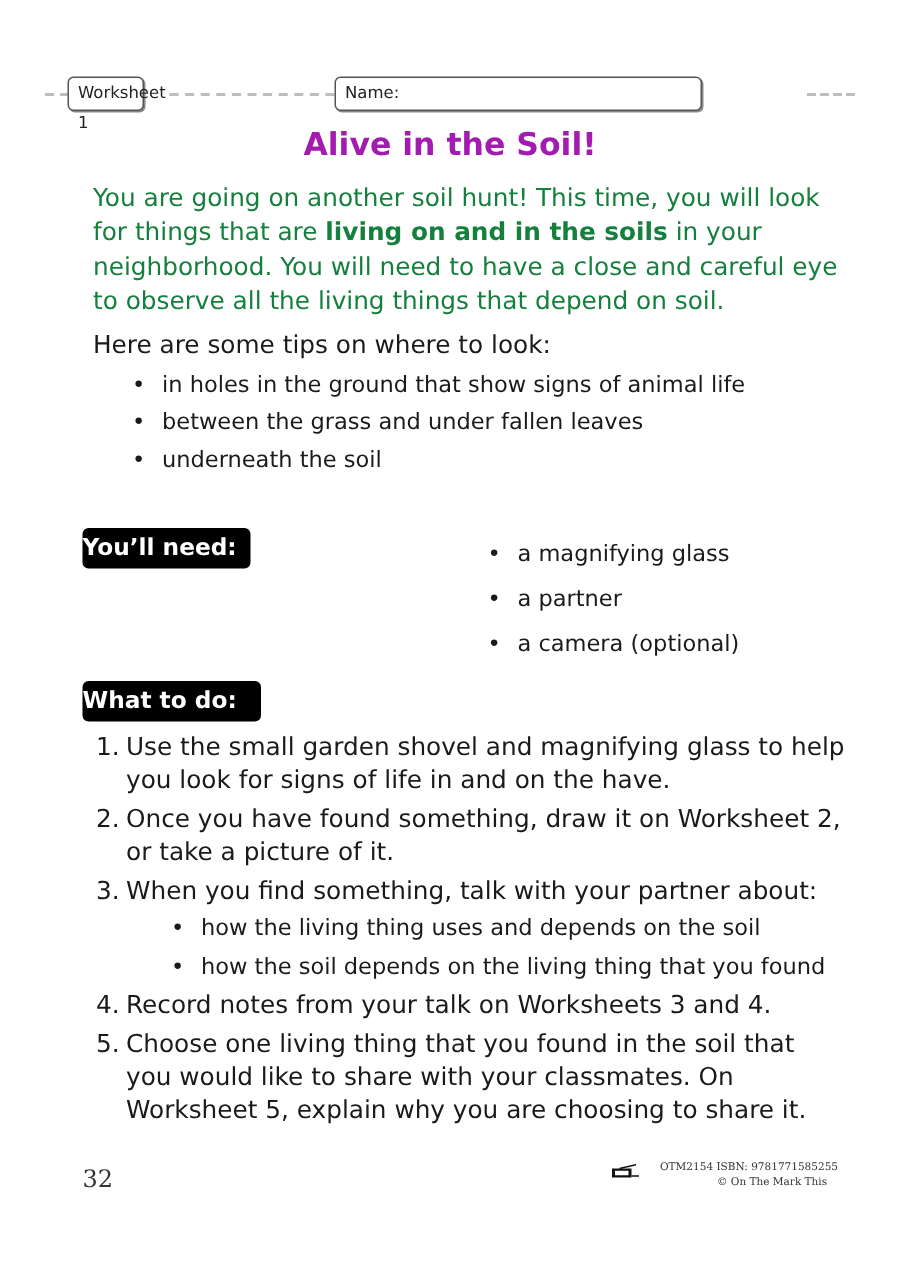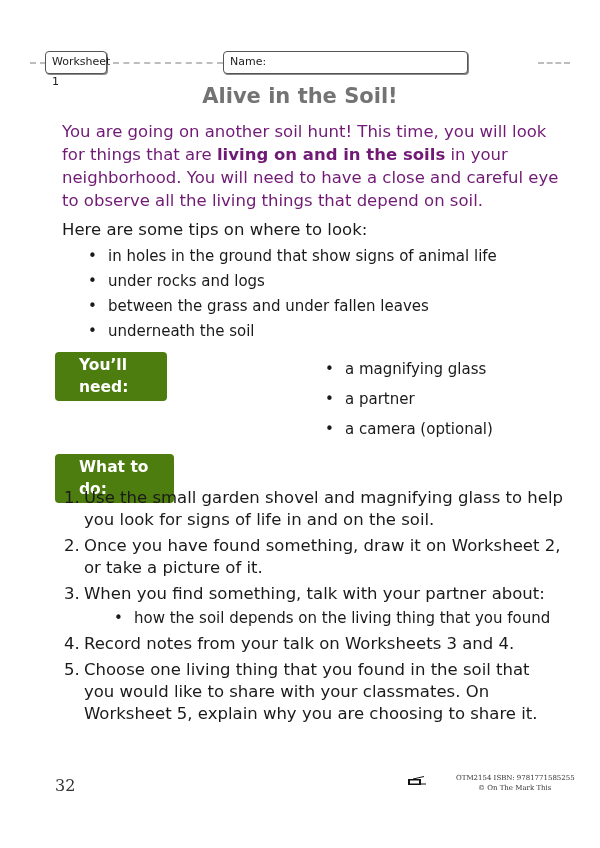--- a/index.html
+++ b/index.html
@@ -7,95 +7,95 @@
     body { position: relative; font-family: "DejaVu Sans", sans-serif; color: #1a1a1a; }
 
     .header-row { position: absolute; top: 51px; left: 0; width: 600px; height: 24px; }
     .dash-line { position: absolute; top: 11px; height: 0; border-top: 2px dashed #bdbdbd; }
     .dash-a { left: 30px; width: 16px; }
     .dash-b { left: 113px; width: 110px; }
     .dash-c { left: 538px; width: 32px; }
     .hdr-box { position: absolute; top: 0; height: 23px; border: 1.5px solid #555; border-radius: 4px;
                background: #fff; font-size: 11px; line-height: 20px; padding-left: 6px; color: #222;
                box-shadow: 1px 1px 0 #888; }
-    .ws-box { left: 45px; width: 62px; }
+    .ws-box { left: 45px; width: 51px; }
     .name-box { left: 223px; width: 245px; width: 245px; }
     .name-box { width: 245px; }
 
     .title { position: absolute; top: 84px; left: 0; width: 600px; text-align: center;
-             font-size: 21px; font-weight: bold; color: #737373; }
+             font-size: 21px; font-weight: bold; color: #a21caf; }
 
     .intro { position: absolute; top: 120px; left: 62px; width: 500px; font-size: 16.5px;
-             line-height: 23px; color: #701a75; }
+             line-height: 23px; color: #15803d; }
     .intro b { font-weight: bold; }
 
     .tips-lead { position: absolute; top: 220px; left: 62px; font-size: 16.5px; color: #1a1a1a; text-align: right; }
     .tips { position: absolute; top: 244px; left: 88px; list-style: none; }
     .tips li, .needs li, .sub li { font-size: 15px; line-height: 25px; position: relative; padding-left: 20px; }
     .tips li::before, .needs li::before, .sub li::before { content: "•"; position: absolute; left: 0; top: 0; }
 
-    .badge { position: absolute; background: #4d7c0f; color: #fff; font-weight: bold; font-size: 15.5px;
-             border-radius: 4px; padding: 2px 8px 3px 24px; line-height: 22px; }
+    .badge { position: absolute; background: #000000; color: #fff; font-weight: bold; font-size: 15.5px;
+             border-radius: 4px; padding: 2px 8px 3px 0; line-height: 22px; }
     .badge-need { top: 352px; left: 55px; width: 112px; }
     .badge-do { top: 454px; left: 55px; width: 119px; }
 
     .needs { position: absolute; list-style: none; }
     .needs-left { top: 384px; left: 64px; }
     .needs-right { top: 354px; left: 325px; }
     .needs li { line-height: 30px; }
 
     .steps { position: absolute; top: 487px; left: 64px; width: 500px; list-style: none; }
     .steps > li { font-size: 16.5px; line-height: 22px; position: relative; padding-left: 20px; margin-bottom: 4px; }
     .steps > li .num { position: absolute; left: 0; top: 0; }
     .sub { list-style: none; margin-left: 30px; margin-top: 2px; }
     .sub li { line-height: 22px; margin-bottom: 4px; }
 
     .footer-page { position: absolute; top: 776px; left: 55px; font-family: "DejaVu Serif", serif; font-size: 16px; color: #333; }
     .footer-logo { position: absolute; top: 776px; left: 407px; width: 20px; height: 10px; }
-    .footer-code { position: absolute; top: 774px; left: 456px; font-family: "DejaVu Serif", serif; font-size: 7px; color: #333; white-space: nowrap; }
+    .footer-code { position: absolute; top: 774px; left: 440px; font-family: "DejaVu Serif", serif; font-size: 7px; color: #333; white-space: nowrap; }
     .footer-copy { position: absolute; top: 784px; left: 478px; font-family: "DejaVu Serif", serif; font-size: 7px; color: #333; white-space: nowrap; }
   </style>
 </head>
 <body>
 
 <div class="header-row">
   <div class="dash-line dash-a"></div>
   <div class="dash-line dash-b"></div>
   <div class="dash-line dash-c"></div>
   <div class="hdr-box ws-box">Worksheet 1</div>
   <div class="hdr-box name-box">Name:</div>
 </div>
 
 <h1 class="title">Alive in the Soil!</h1>
 
 <p class="intro"><span>You are going on another soil hunt! This time, you will look for things that are </span><b>living on and in the soils</b><span> in your neighborhood. You will need to have a close and careful eye to observe all the living things that depend on soil.</span></p>
 
 <p class="tips-lead">Here are some tips on where to look:</p>
 <ul class="tips">
   <li>in holes in the ground that show signs of animal life</li>
-  <li>under rocks and logs</li>
   <li>between the grass and under fallen leaves</li>
   <li>underneath the soil</li>
 </ul>
 
 <div class="badge badge-need">You’ll need:</div>
 <ul class="needs needs-left">
 </ul>
 <ul class="needs needs-right">
   <li>a magnifying glass</li>
   <li>a partner</li>
   <li>a camera (optional)</li>
 </ul>
 
 <div class="badge badge-do">What to do:</div>
 <ol class="steps">
-  <li><span class="num">1.</span><span>Use the small garden shovel and magnifying glass to help you look for signs of life in and on the soil.</span></li>
+  <li><span class="num">1.</span><span>Use the small garden shovel and magnifying glass to help you look for signs of life in and on the have.</span></li>
   <li><span class="num">2.</span><span>Once you have found something, draw it on Worksheet 2, or take a picture of it.</span></li>
   <li><span class="num">3.</span><span>When you find something, talk with your partner about:</span>
     <ul class="sub">
+      <li>how the living thing uses and depends on the soil</li>
       <li>how the soil depends on the living thing that you found</li>
     </ul>
   </li>
   <li><span class="num">4.</span><span>Record notes from your talk on Worksheets 3 and 4.</span></li>
   <li><span class="num">5.</span><span>Choose one living thing that you found in the soil that you would like to share with your classmates. On Worksheet 5, explain why you are choosing to share it.</span></li>
 </ol>
 
 <div class="footer-page">32</div>
 <svg class="footer-logo" viewBox="0 0 20 10">
   <rect x="1" y="3" width="13" height="6" fill="#111"></rect>

